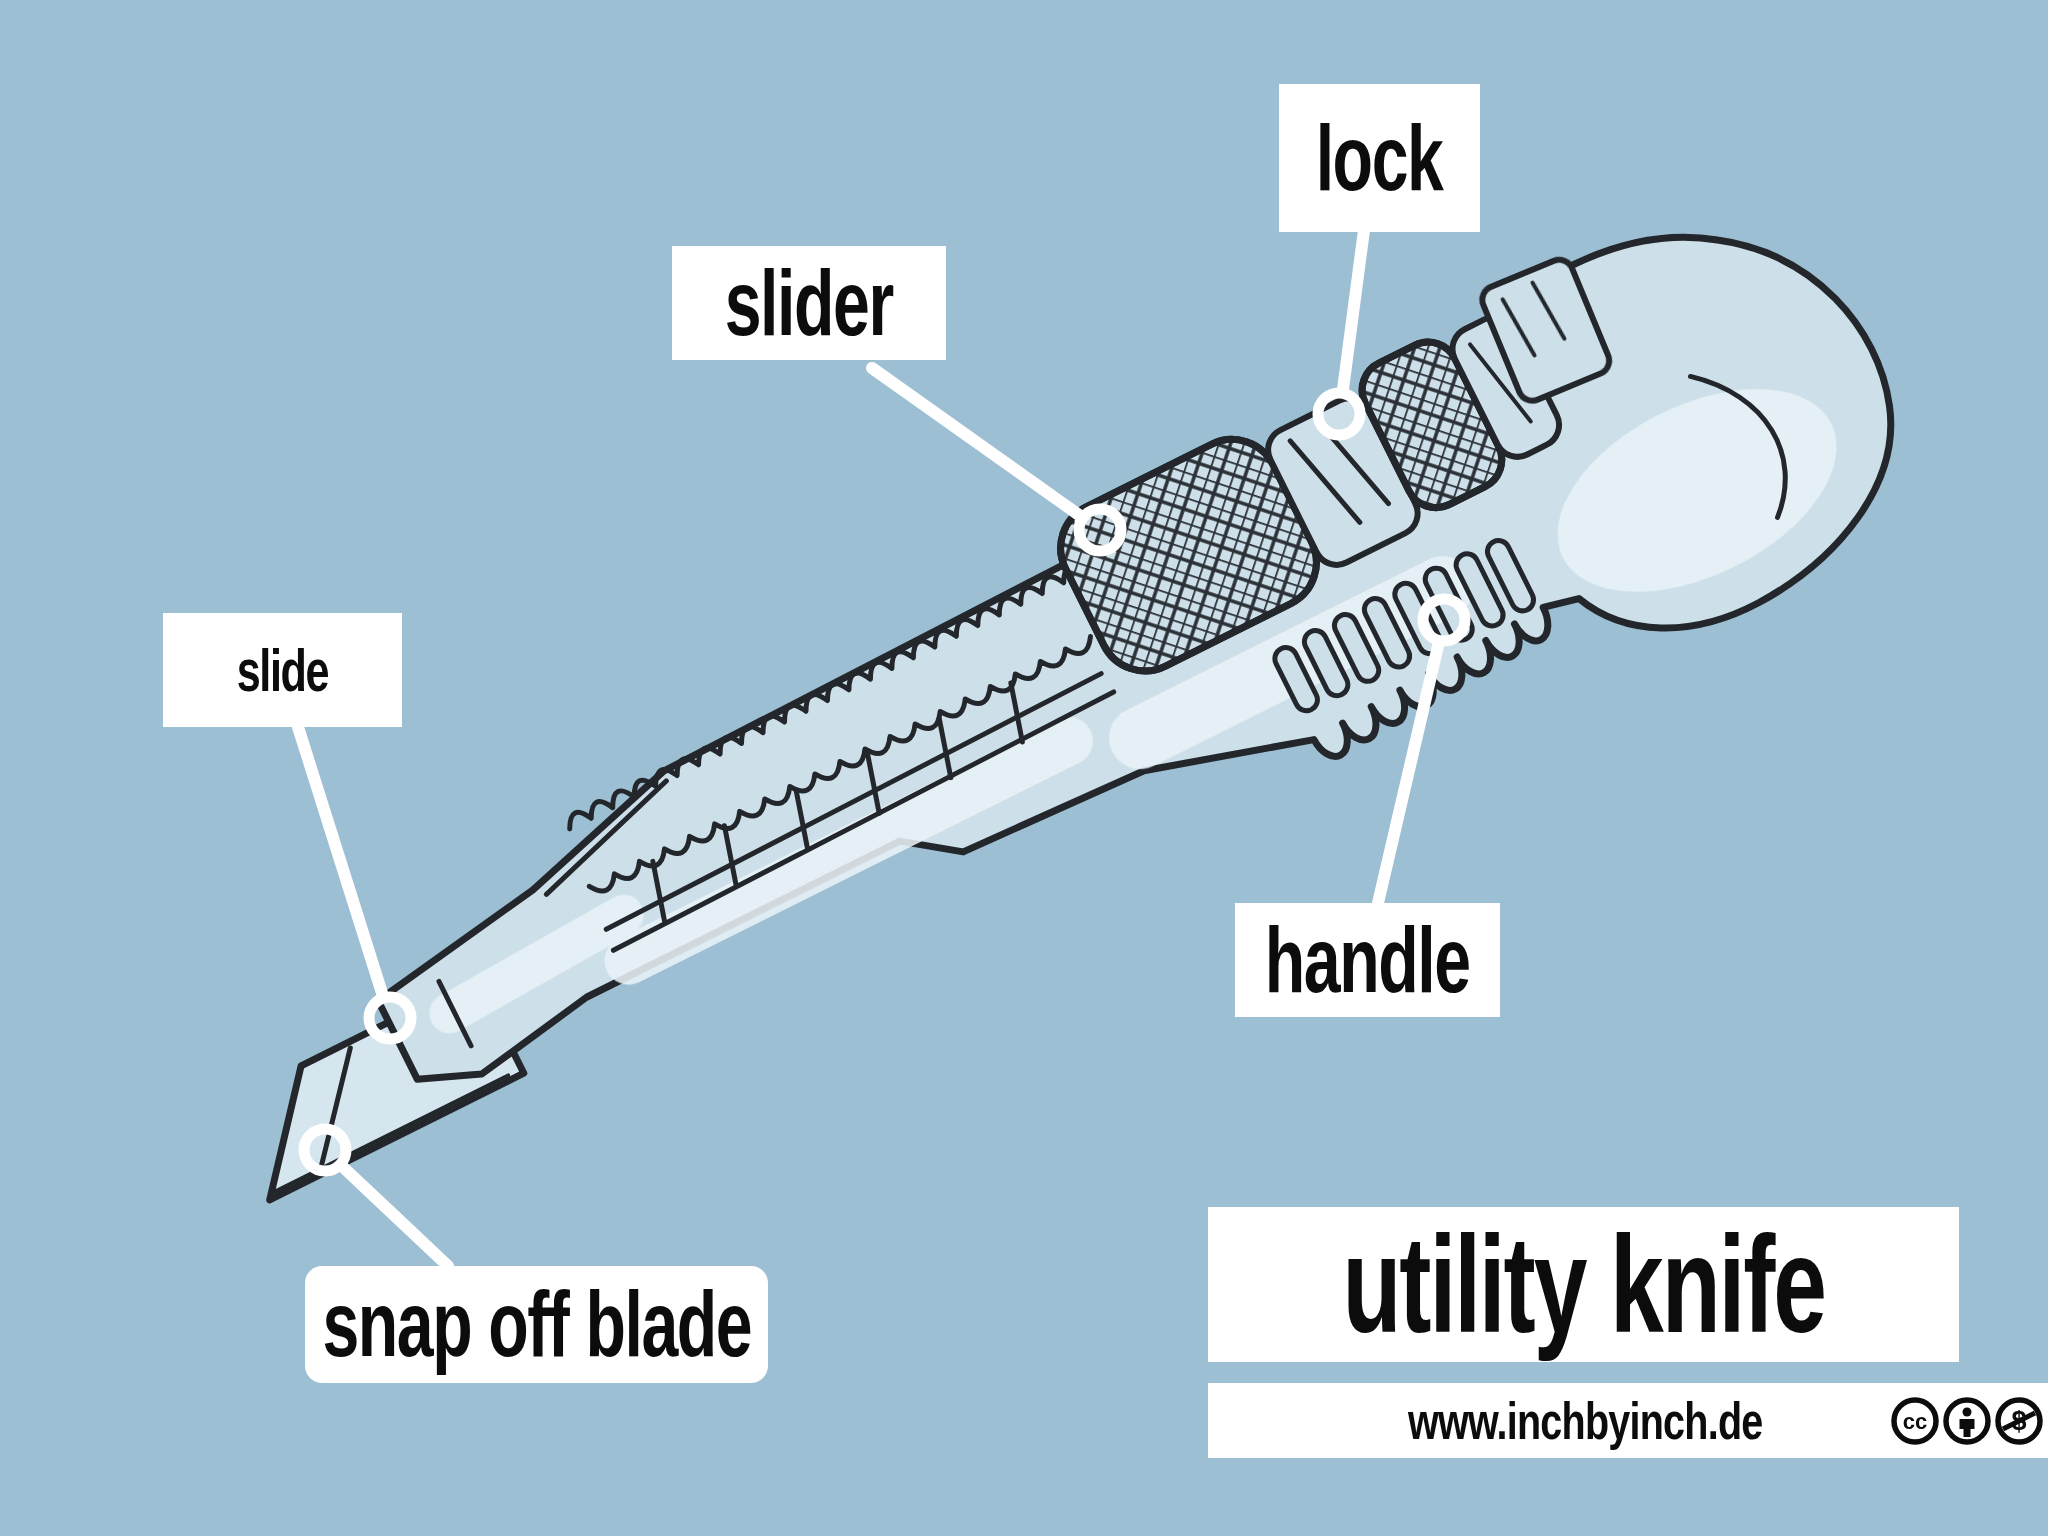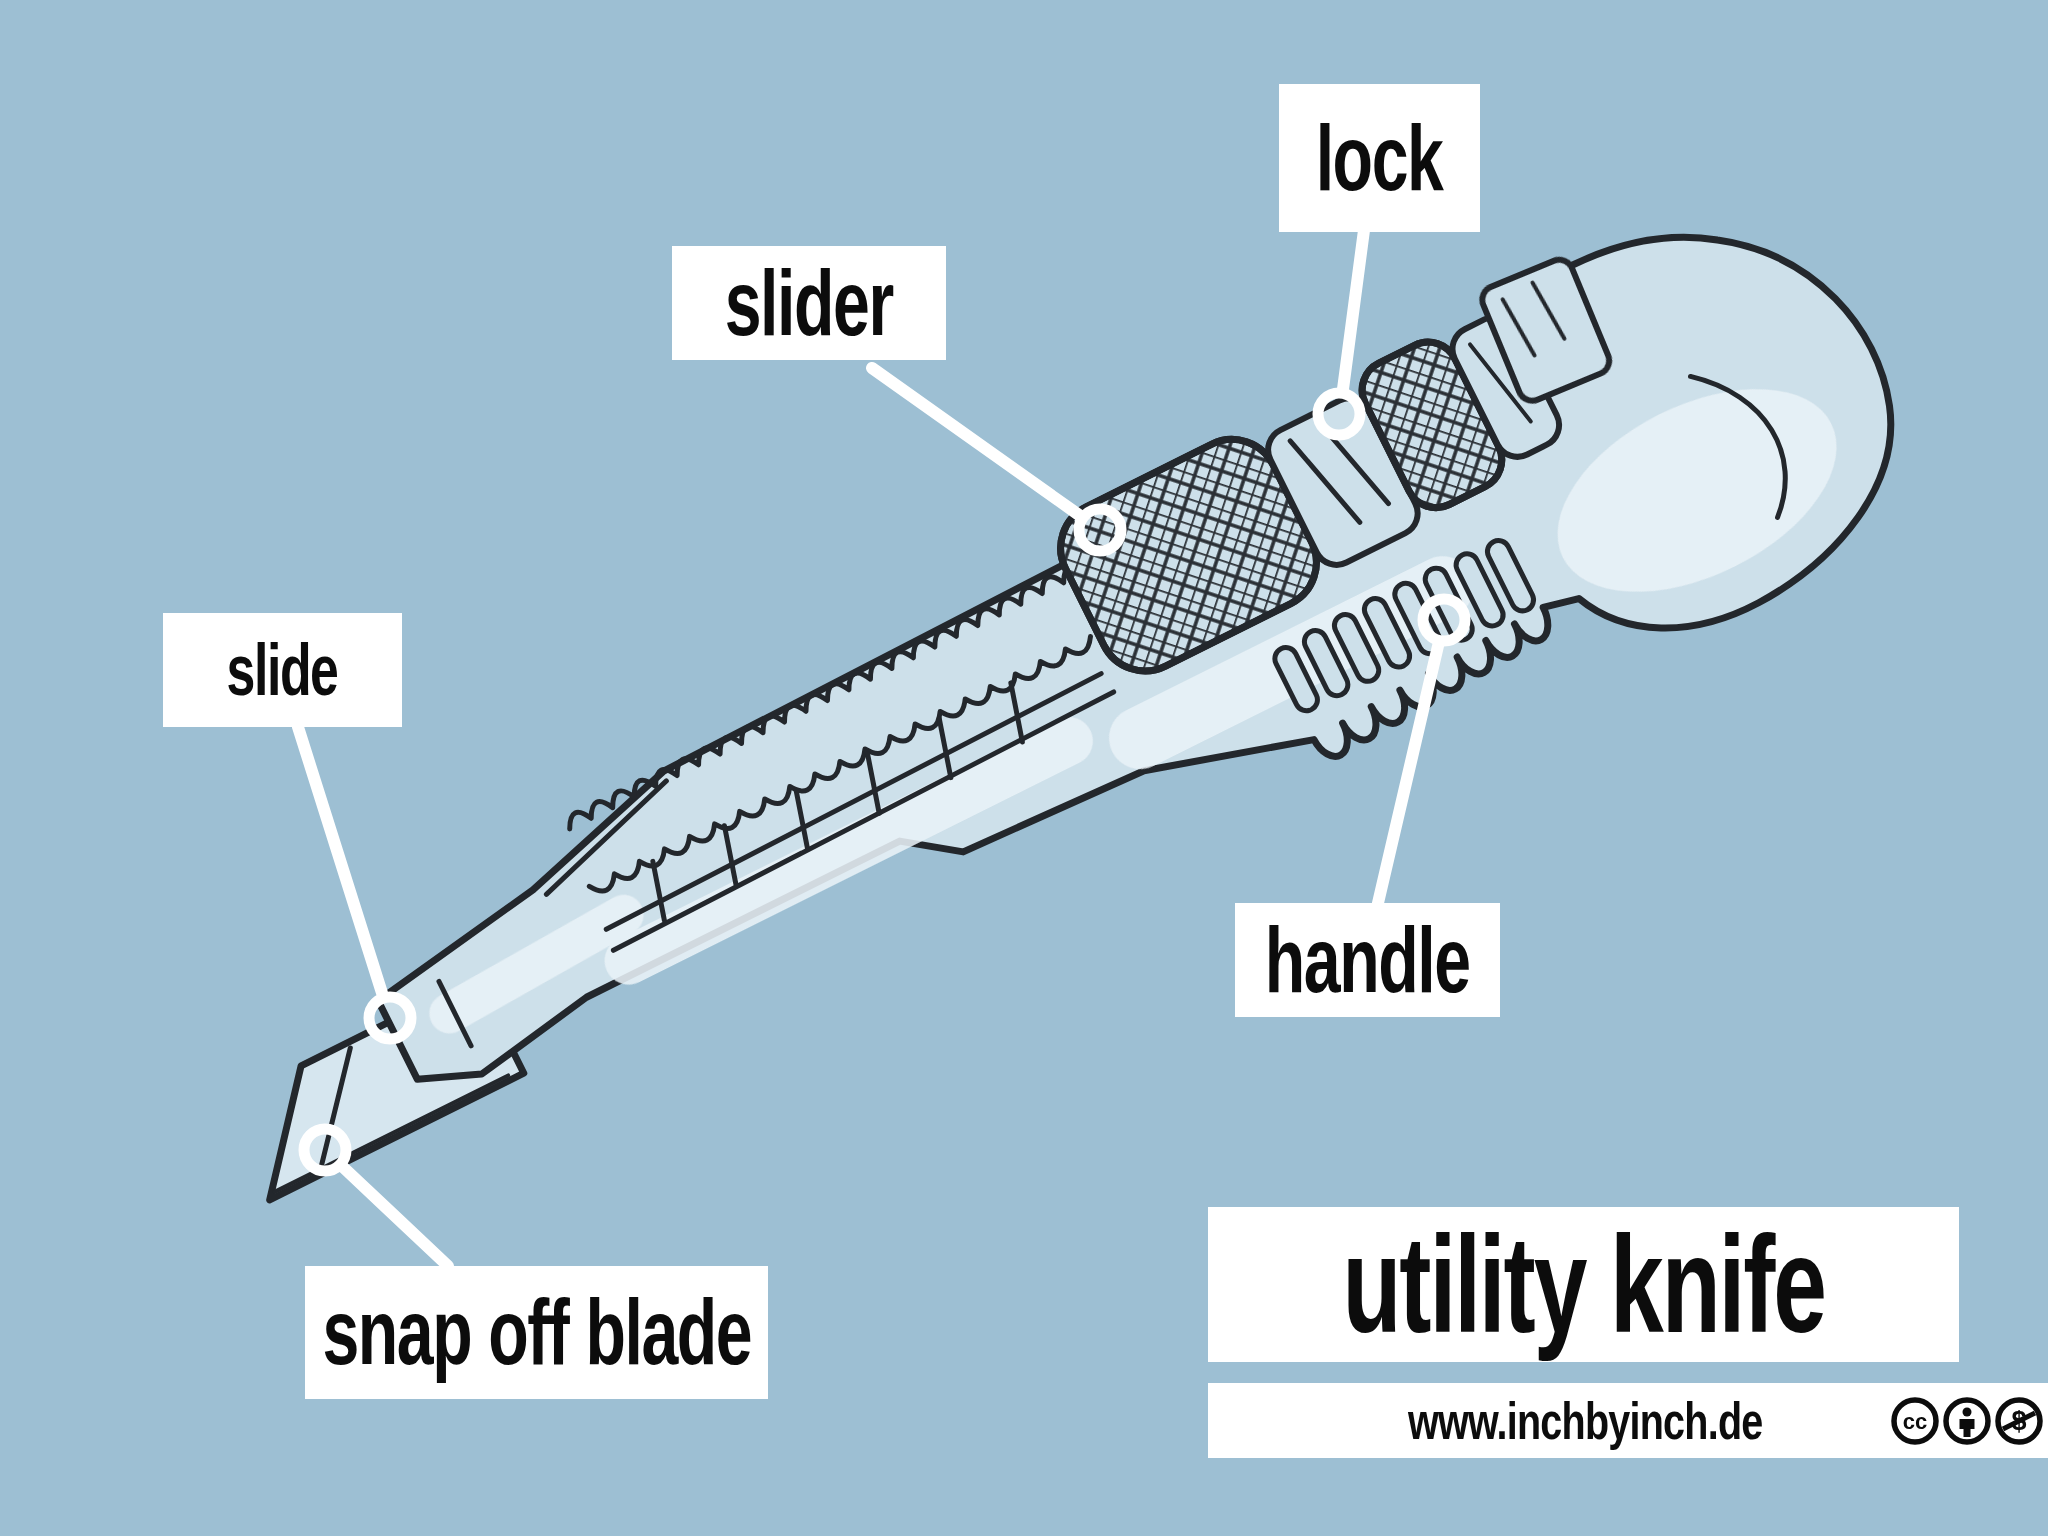--- a/index.html
+++ b/index.html
@@ -21,23 +21,23 @@
     z-index:3;
   }
   .label span{
     display:inline-block;
     transform:scaleX(.72);
     letter-spacing:-2px;
     white-space:nowrap;
   }
   .label-slider{left:672px;top:246px;width:274px;height:114px;font-size:92px;}
   .label-lock{left:1279px;top:84px;width:201px;height:148px;font-size:92px;}
-  .label-slide{left:163px;top:613px;width:239px;height:114px;font-size:72px;}
+  .label-slide{left:163px;top:613px;width:239px;height:114px;font-size:60px;}
   .label-handle{left:1228px;top:903px;width:265px;height:114px;font-size:92px;margin-left:7px;}
-  .label-snap{left:305px;top:1266px;width:463px;height:133px;font-size:92px;}
+  .label-snap{left:305px;top:1266px;width:463px;height:117px;font-size:92px;border-radius:17px;}
   
   .title-band{
     position:absolute;left:1208px;top:1207px;width:751px;height:155px;
     background:#ffffff;color:#0c0c0c;
     display:flex;align-items:center;justify-content:center;
     font-weight:bold;font-size:138px;
     z-index:3;
   }
   .title-band span{display:inline-block;transform:scaleX(.70);letter-spacing:-3px;white-space:nowrap;}
   .url-band{

